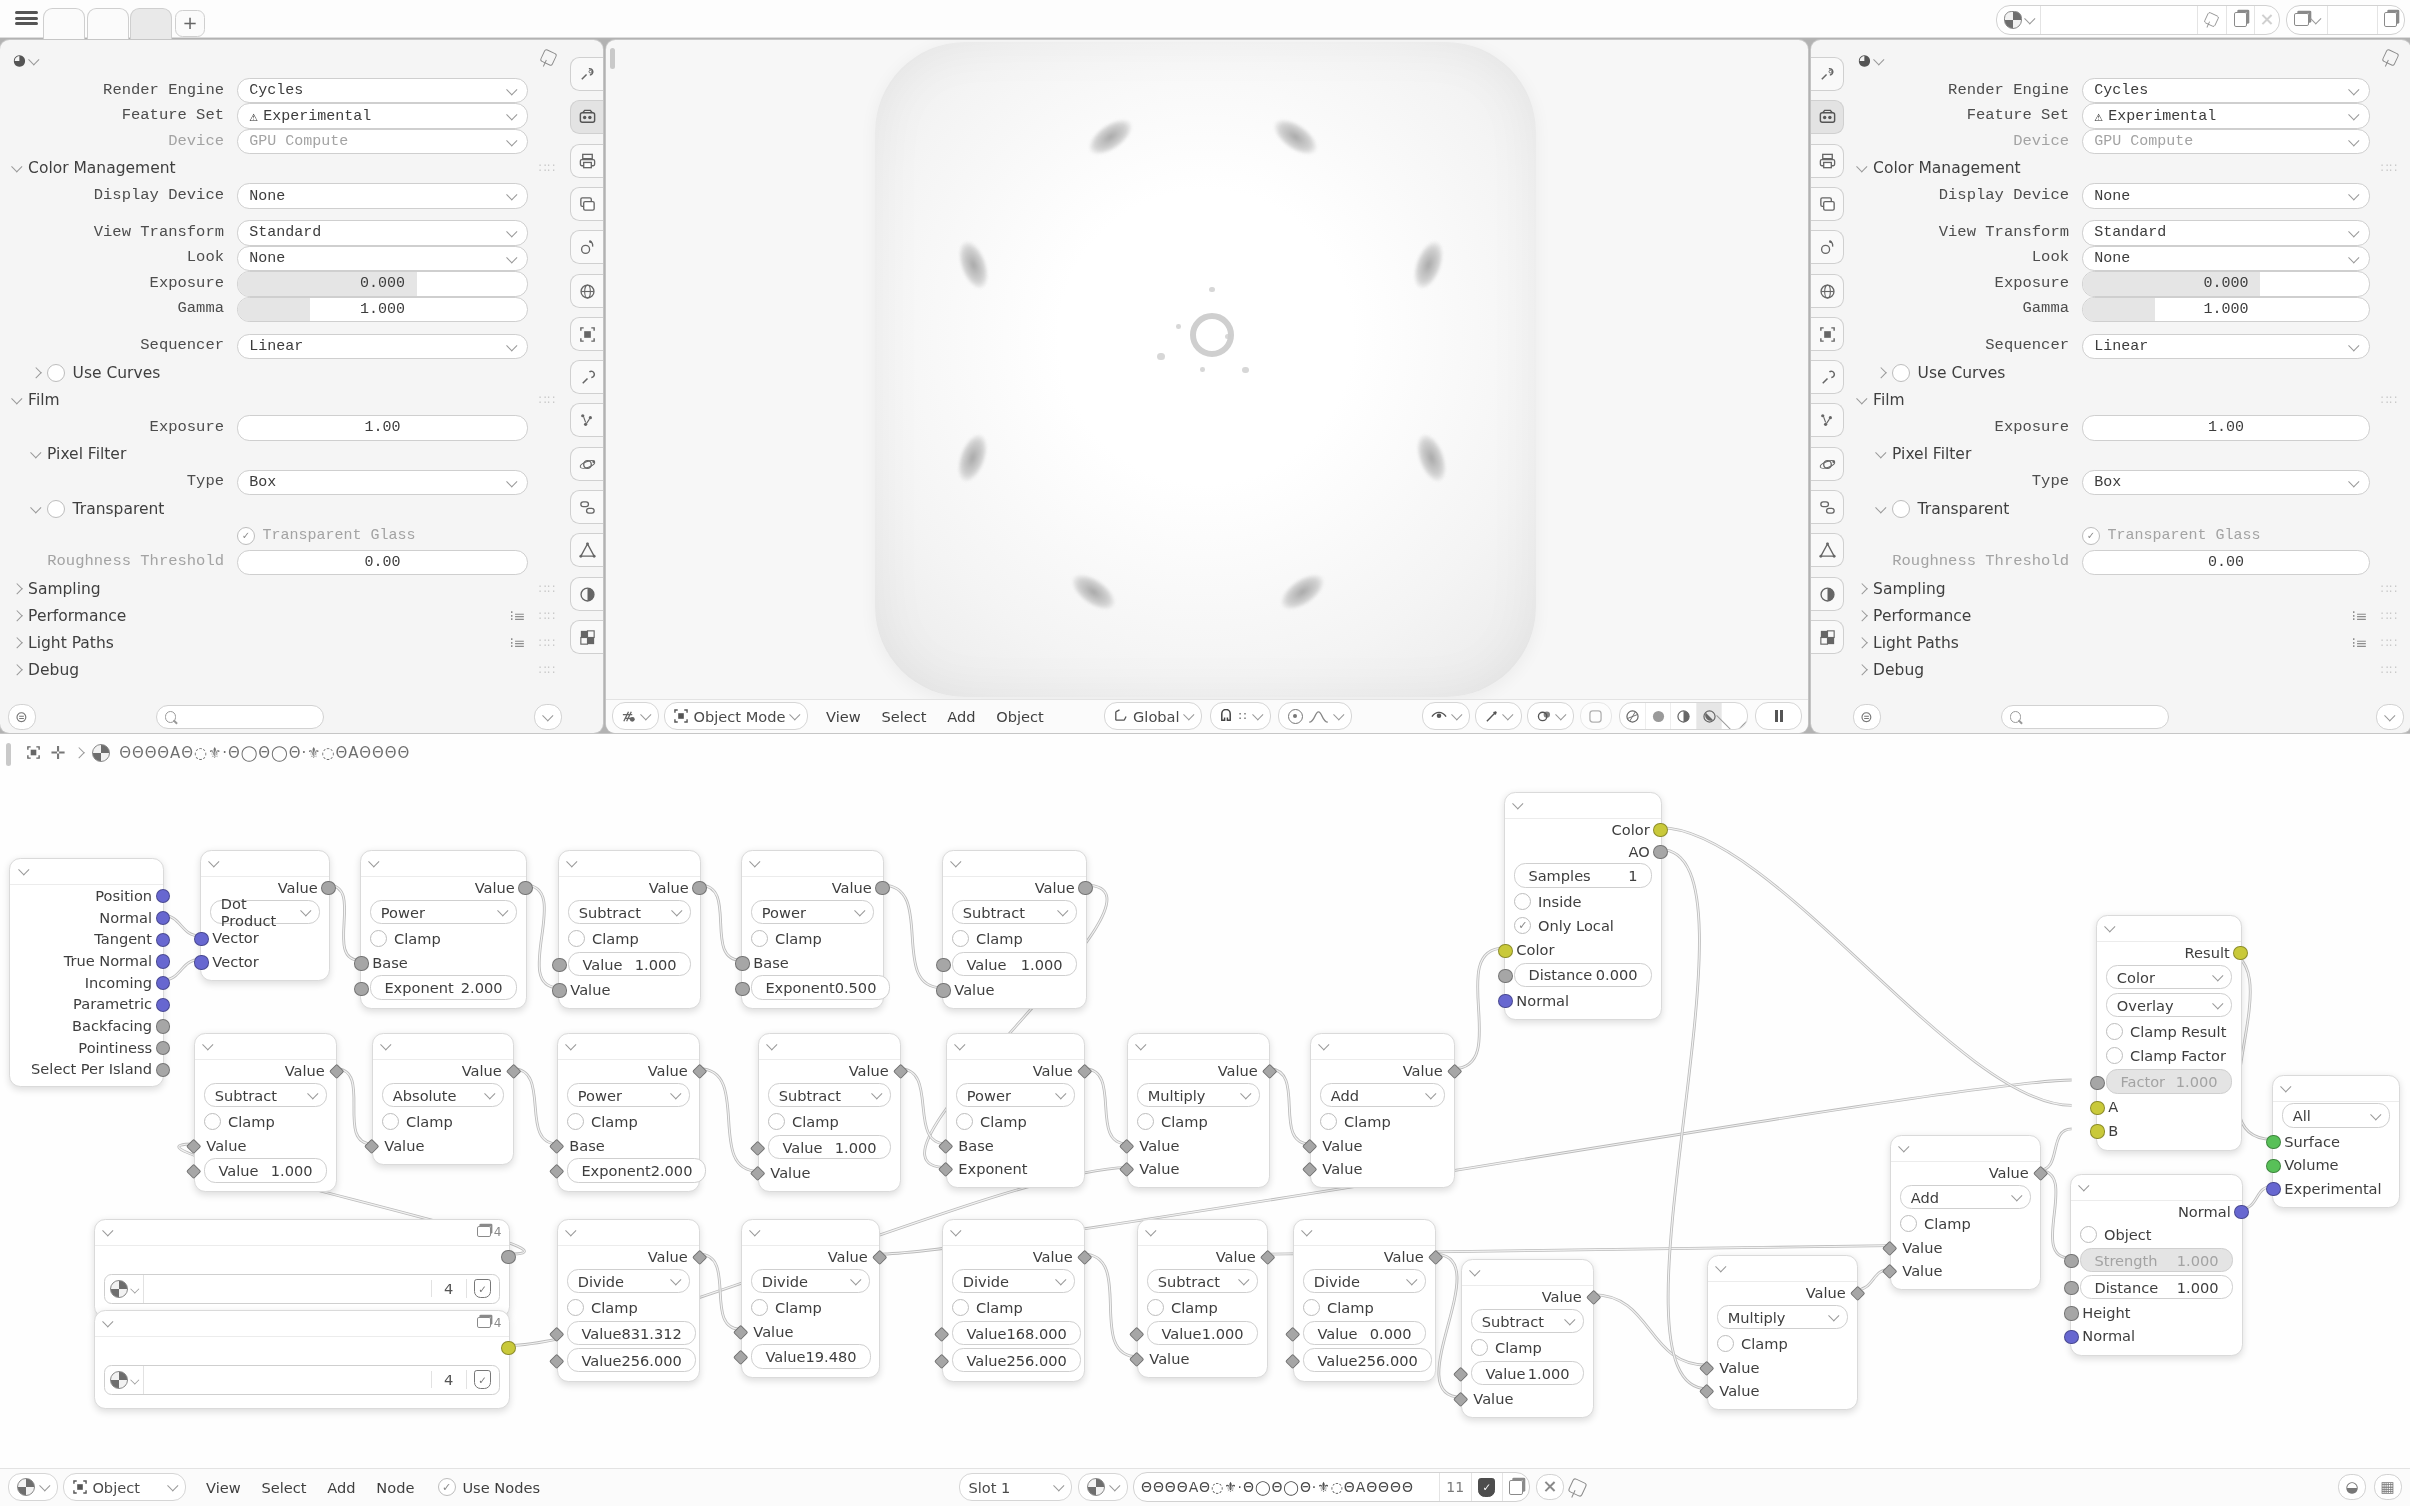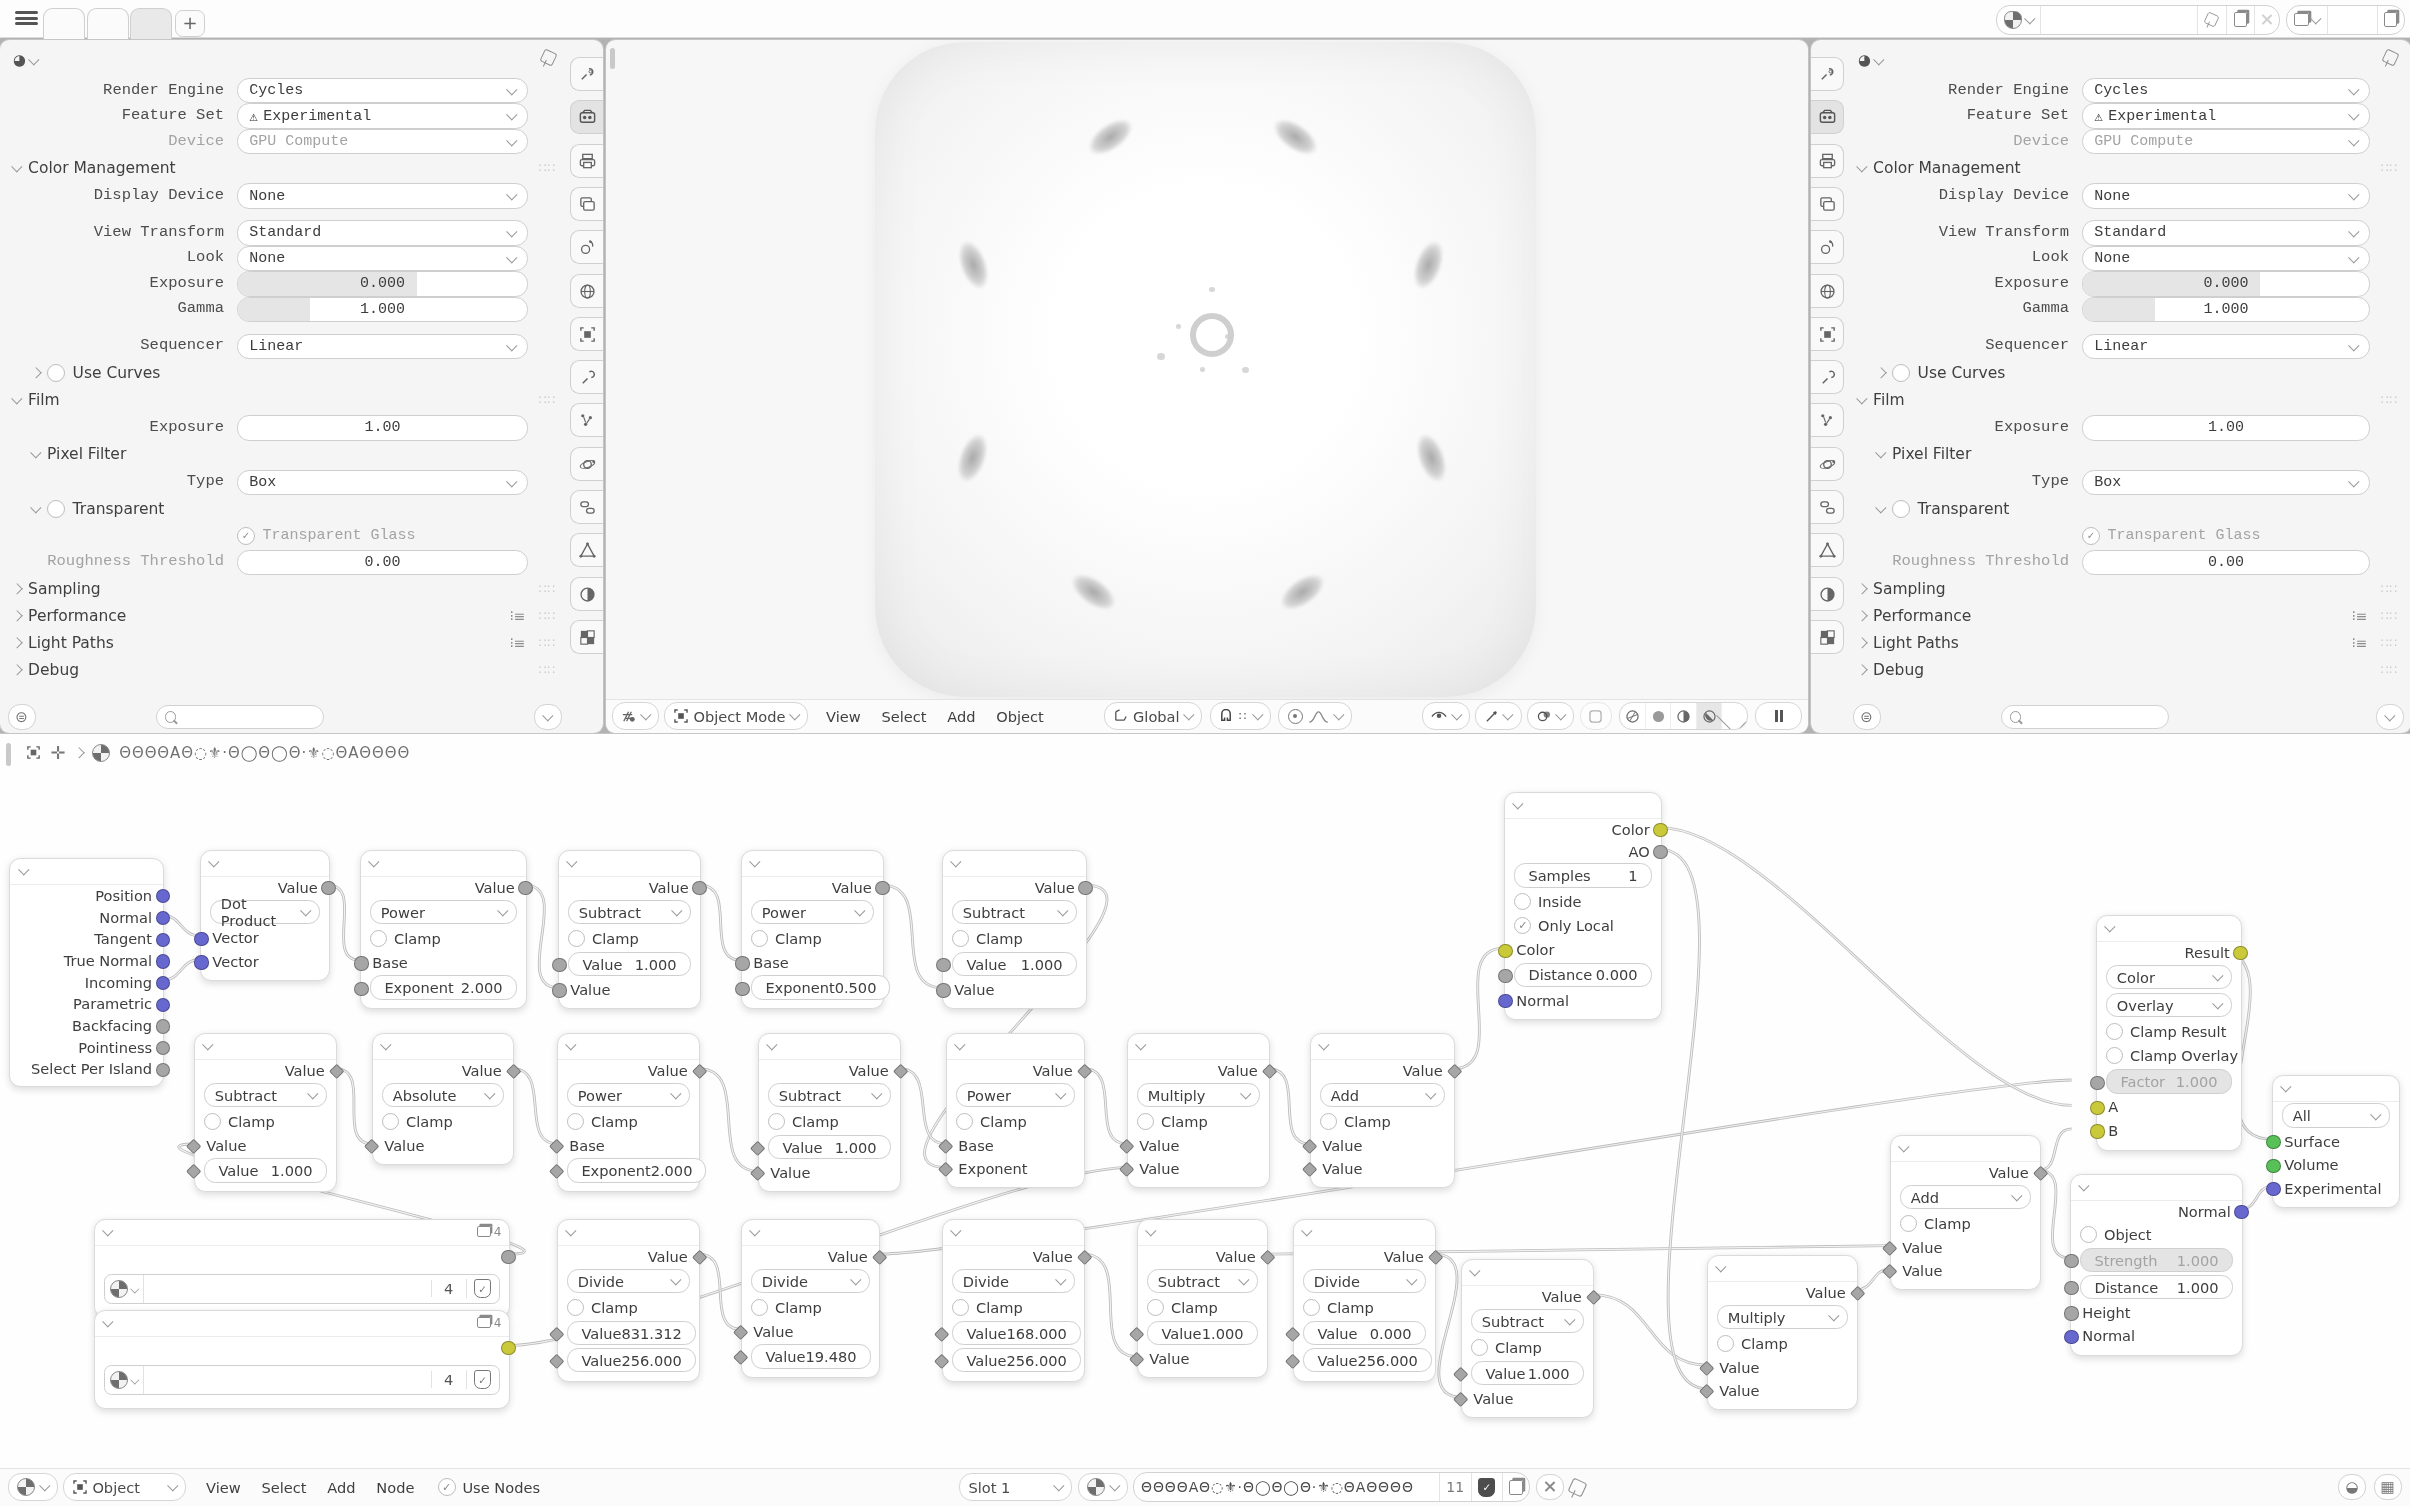--- a/index.html
+++ b/index.html
@@ -1715,21 +1715,21 @@
         </div>
         <div class="nrow" style="height: 24.5px;">
           <div class="nchk">
             <span class="ckc"></span>
             <span>Clamp Result</span>
           </div>
         </div>
         <div class="nrow" style="height: 24.5px;">
           <div class="nchk">
             <span class="ckc"></span>
-            <span>Clamp Overlay</span>
+            <span>Clamp Factor</span>
           </div>
         </div>
         <div class="nrow" style="height: 27px;">
           <div class="nfld dim">
             <span>Factor</span>
             <span>1.000</span>
           </div>
           <span class="sock left" style="background: rgb(166, 166, 166);"></span>
         </div>
         <div class="nrow" style="height: 23.5px;">

